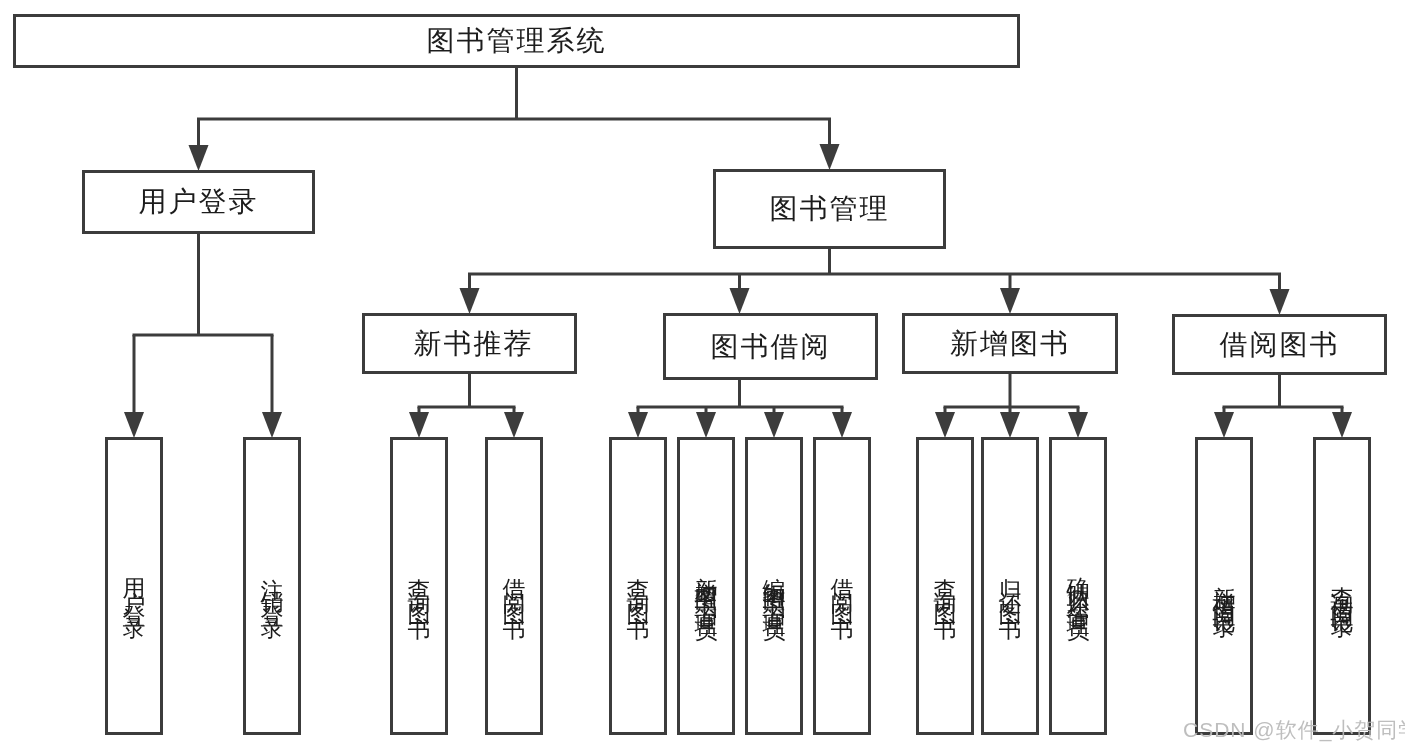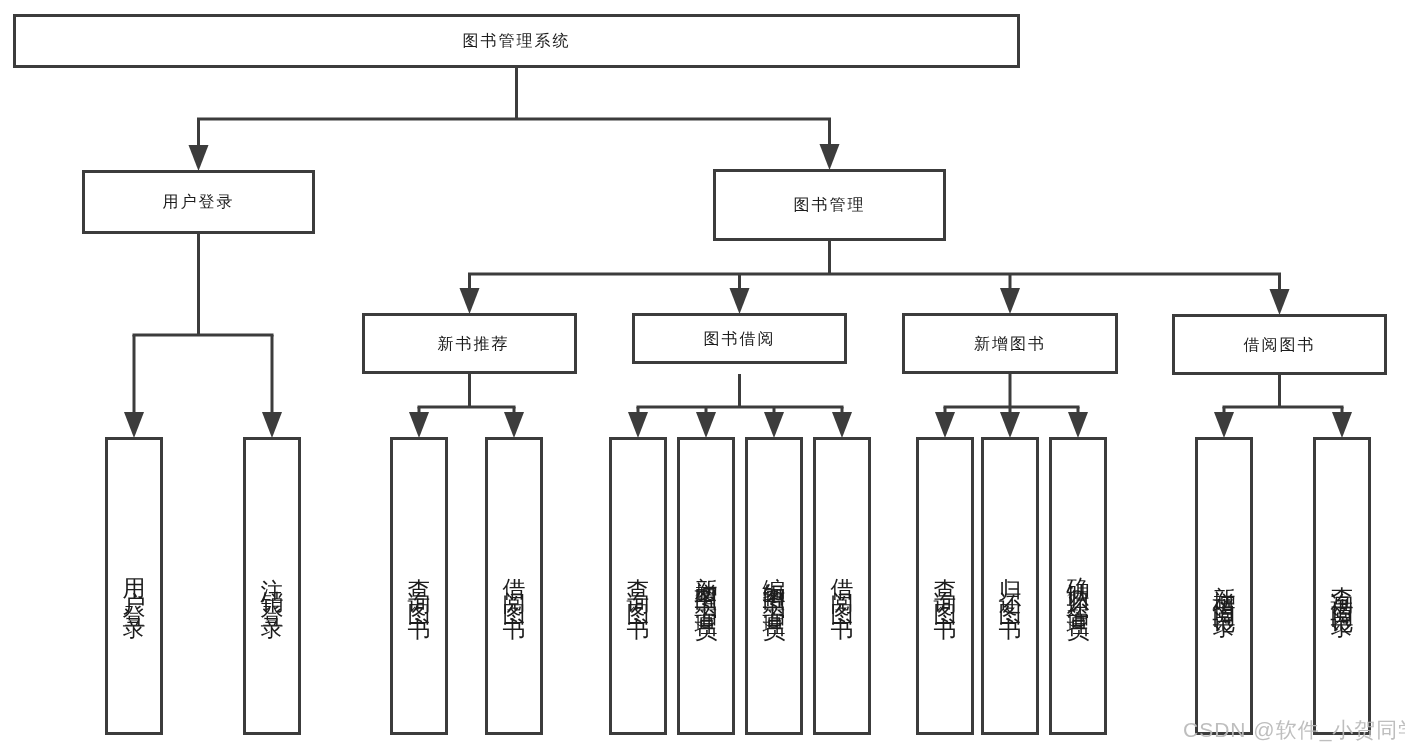--- a/index.html
+++ b/index.html
@@ -28,21 +28,21 @@
     box-sizing: border-box;
     background: #ffffff;
     border: 3px solid #3c3c3c;
     display: flex;
     align-items: center;
     justify-content: center;
     z-index: 2;
   }
   .node-label {
     color: #1c1c1c;
-    font-size: 16px;
+    font-size: 28px;
     letter-spacing: 2px;
     white-space: nowrap;
     line-height: 1;
   }
   .node.vertical .node-label {
     writing-mode: vertical-rl;
     text-orientation: upright;
     font-size: 23px;
     white-space: normal;
   }
@@ -115,27 +115,27 @@
       <line x1="1342" y1="407" x2="1342" y2="415" stroke="#3c3c3c" stroke-width="3"></line>
       <polygon points="1332,412 1352,412 1342,438" fill="#3c3c3c"></polygon>
     </svg>
   <div class="watermark">CSDN @软件_小贺同学</div>
 <div class="node" style="left: 13px; top: 14px; width: 1007px; height: 54px; border-color: rgb(60, 60, 60); background: rgb(255, 255, 255);">
       <span class="node-label" style="color: rgb(28, 28, 28);">图书管理系统</span>
     </div>
     <div class="node" style="left: 82px; top: 170px; width: 233px; height: 64px; border-color: rgb(60, 60, 60); background: rgb(255, 255, 255);">
       <span class="node-label" style="color: rgb(28, 28, 28);">用户登录</span>
     </div>
-    <div class="node" style="left: 713px; top: 169px; width: 233px; height: 72px; border-color: rgb(60, 60, 60); background: rgb(255, 255, 255);">
+    <div class="node" style="left: 713px; top: 169px; width: 233px; height: 80px; border-color: rgb(60, 60, 60); background: rgb(255, 255, 255);">
       <span class="node-label" style="color: rgb(28, 28, 28);">图书管理</span>
     </div>
     <div class="node" style="left: 362px; top: 313px; width: 215px; height: 61px; border-color: rgb(60, 60, 60); background: rgb(255, 255, 255);">
       <span class="node-label" style="color: rgb(28, 28, 28); margin-left: 8px;">新书推荐</span>
     </div>
-    <div class="node" style="left: 632px; top: 313px; width: 215px; height: 51px; border-color: rgb(60, 60, 60); background: rgb(255, 255, 255);">
+    <div class="node" style="left: 663px; top: 313px; width: 215px; height: 67px; border-color: rgb(60, 60, 60); background: rgb(255, 255, 255);">
       <span class="node-label" style="color: rgb(28, 28, 28);">图书借阅</span>
     </div>
     <div class="node" style="left: 902px; top: 313px; width: 216px; height: 61px; border-color: rgb(60, 60, 60); background: rgb(255, 255, 255);">
       <span class="node-label" style="color: rgb(28, 28, 28);">新增图书</span>
     </div>
     <div class="node" style="left: 1172px; top: 314px; width: 215px; height: 61px; border-color: rgb(60, 60, 60); background: rgb(255, 255, 255);">
       <span class="node-label" style="color: rgb(28, 28, 28);">借阅图书</span>
     </div>
     <div class="node vertical" style="left: 105px; top: 437px; width: 58px; height: 298px; border-color: rgb(60, 60, 60); background: rgb(255, 255, 255);">
       <span class="node-label" style="color: rgb(28, 28, 28); letter-spacing: 13px;">用户登录</span>

